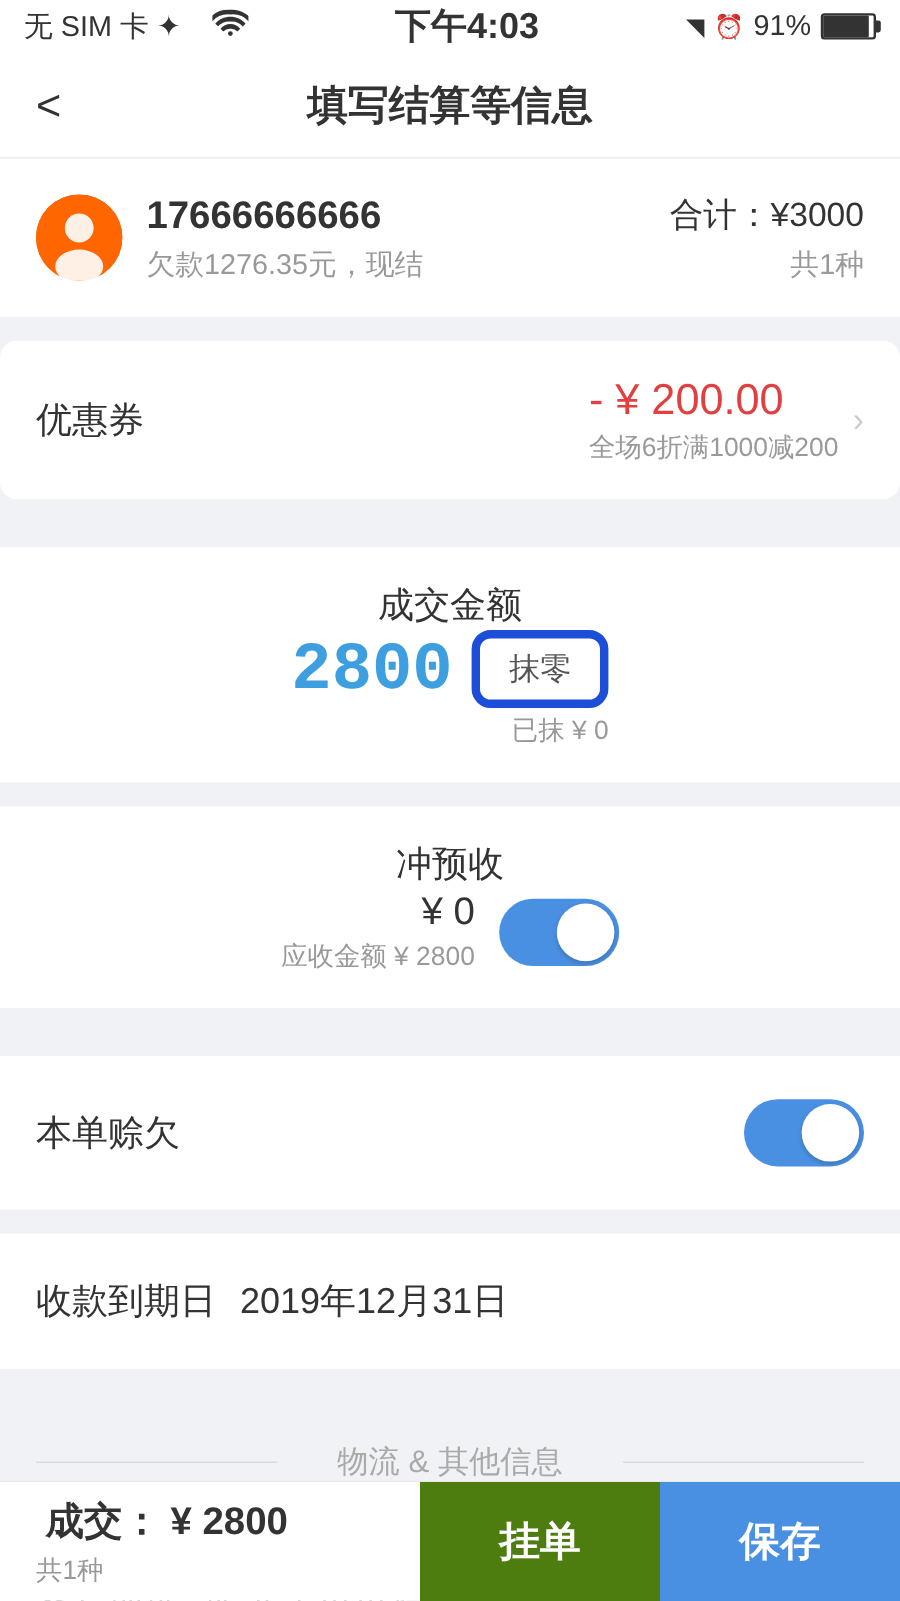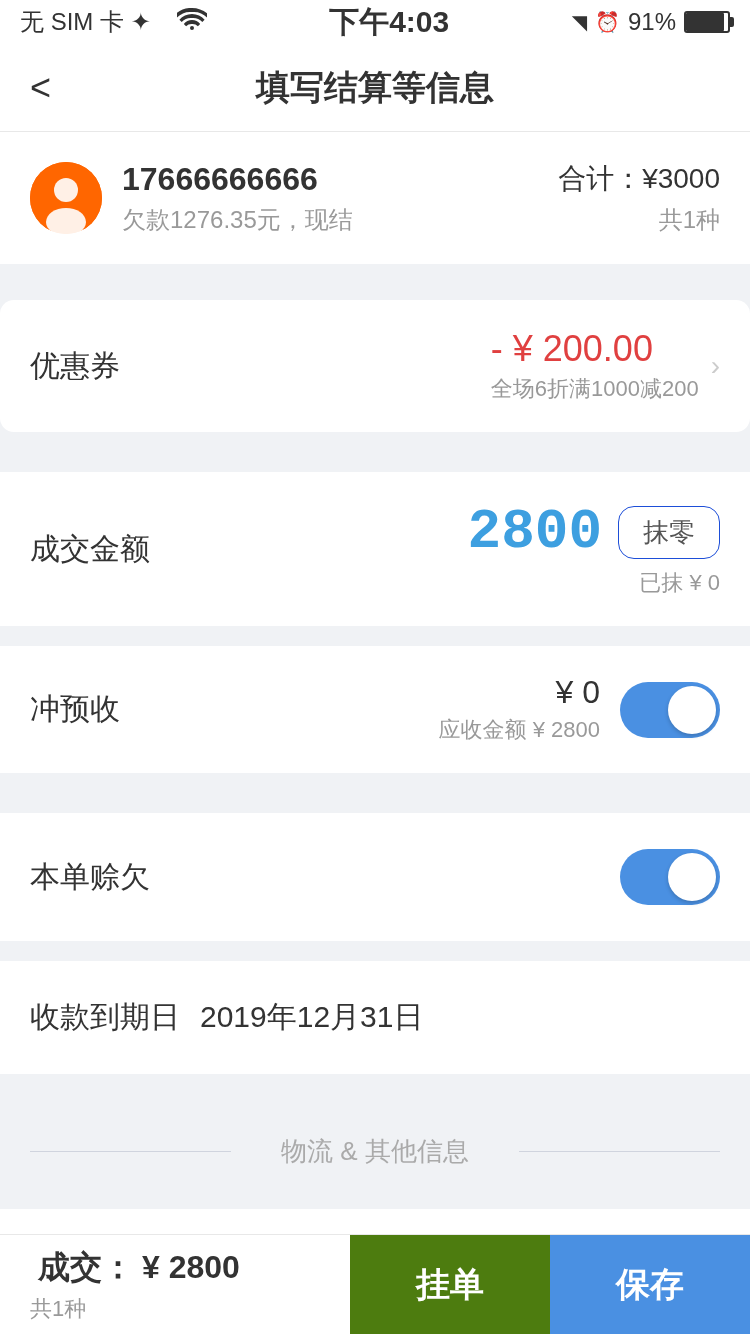--- a/index.html
+++ b/index.html
@@ -53,21 +53,21 @@
       color: #333;
     }
 
     
     .customer-row {
       background: #fff;
       padding: 28px 30px;
       display: flex;
       align-items: center;
       justify-content: space-between;
-      margin-bottom: 36px;
+      margin-bottom: 20px;
     }
     .customer-left {
       display: flex;
       align-items: center;
       gap: 20px;
     }
     .avatar {
       width: 72px;
       height: 72px;
       border-radius: 50%;
@@ -142,36 +142,37 @@
     .form-section {
       background: #fff;
       margin-bottom: 20px;
     }
     .form-row {
       padding: 28px 30px;
       display: flex;
       align-items: center;
       justify-content: space-between;
       border-bottom: 1px solid #f0f2f5;
+      flex-direction: column;
     }
     .form-row:last-child { border-bottom: none; }
     .form-row-label {
       font-size: 30px;
       color: #333;
     }
 
     
     .deal-amount {
       font-size: 56px;
       font-weight: 600;
       color: #3d9fe0;
       font-family: Liberation Mono, monospace;
     }
     .round-btn {
-      border: 1px solid #1d4ed8;
+      border: 7px solid #1d4ed8;
       border-radius: 16px;
       padding: 8px 24px;
       font-size: 26px;
       color: #555;
       background: #fff;
       cursor: pointer;
     }
     .deal-sub {
       font-size: 22px;
       color: #999;

